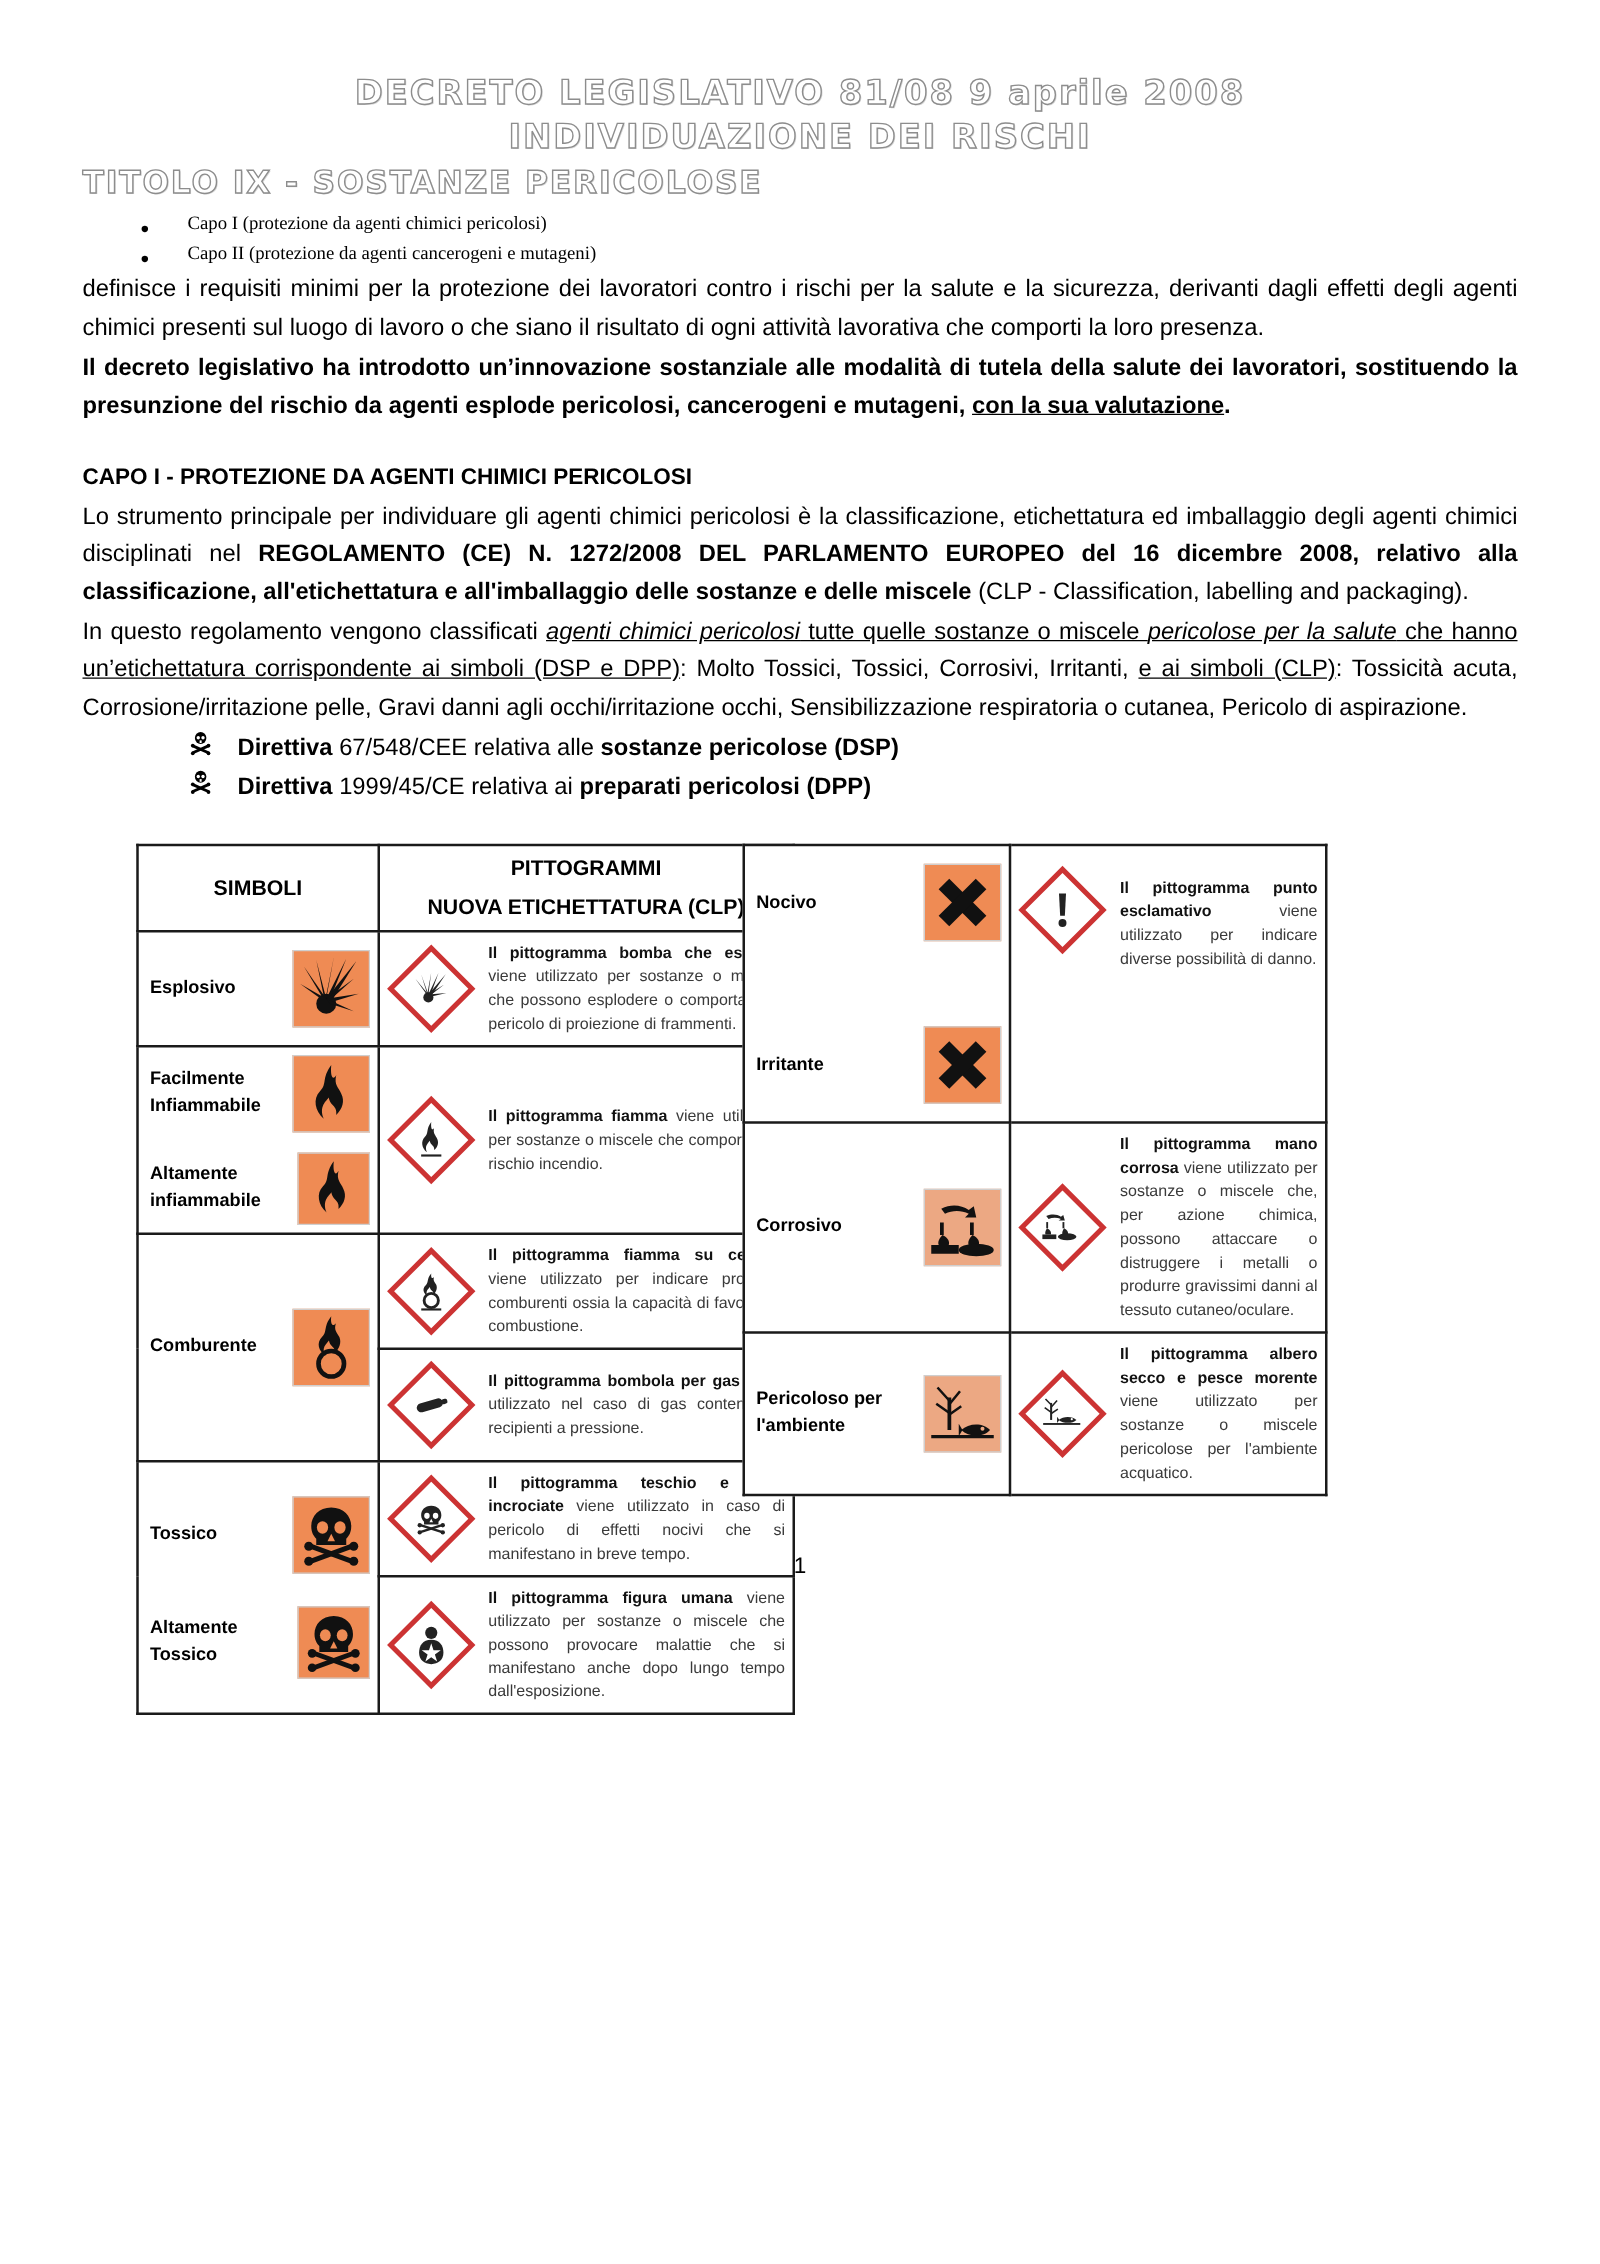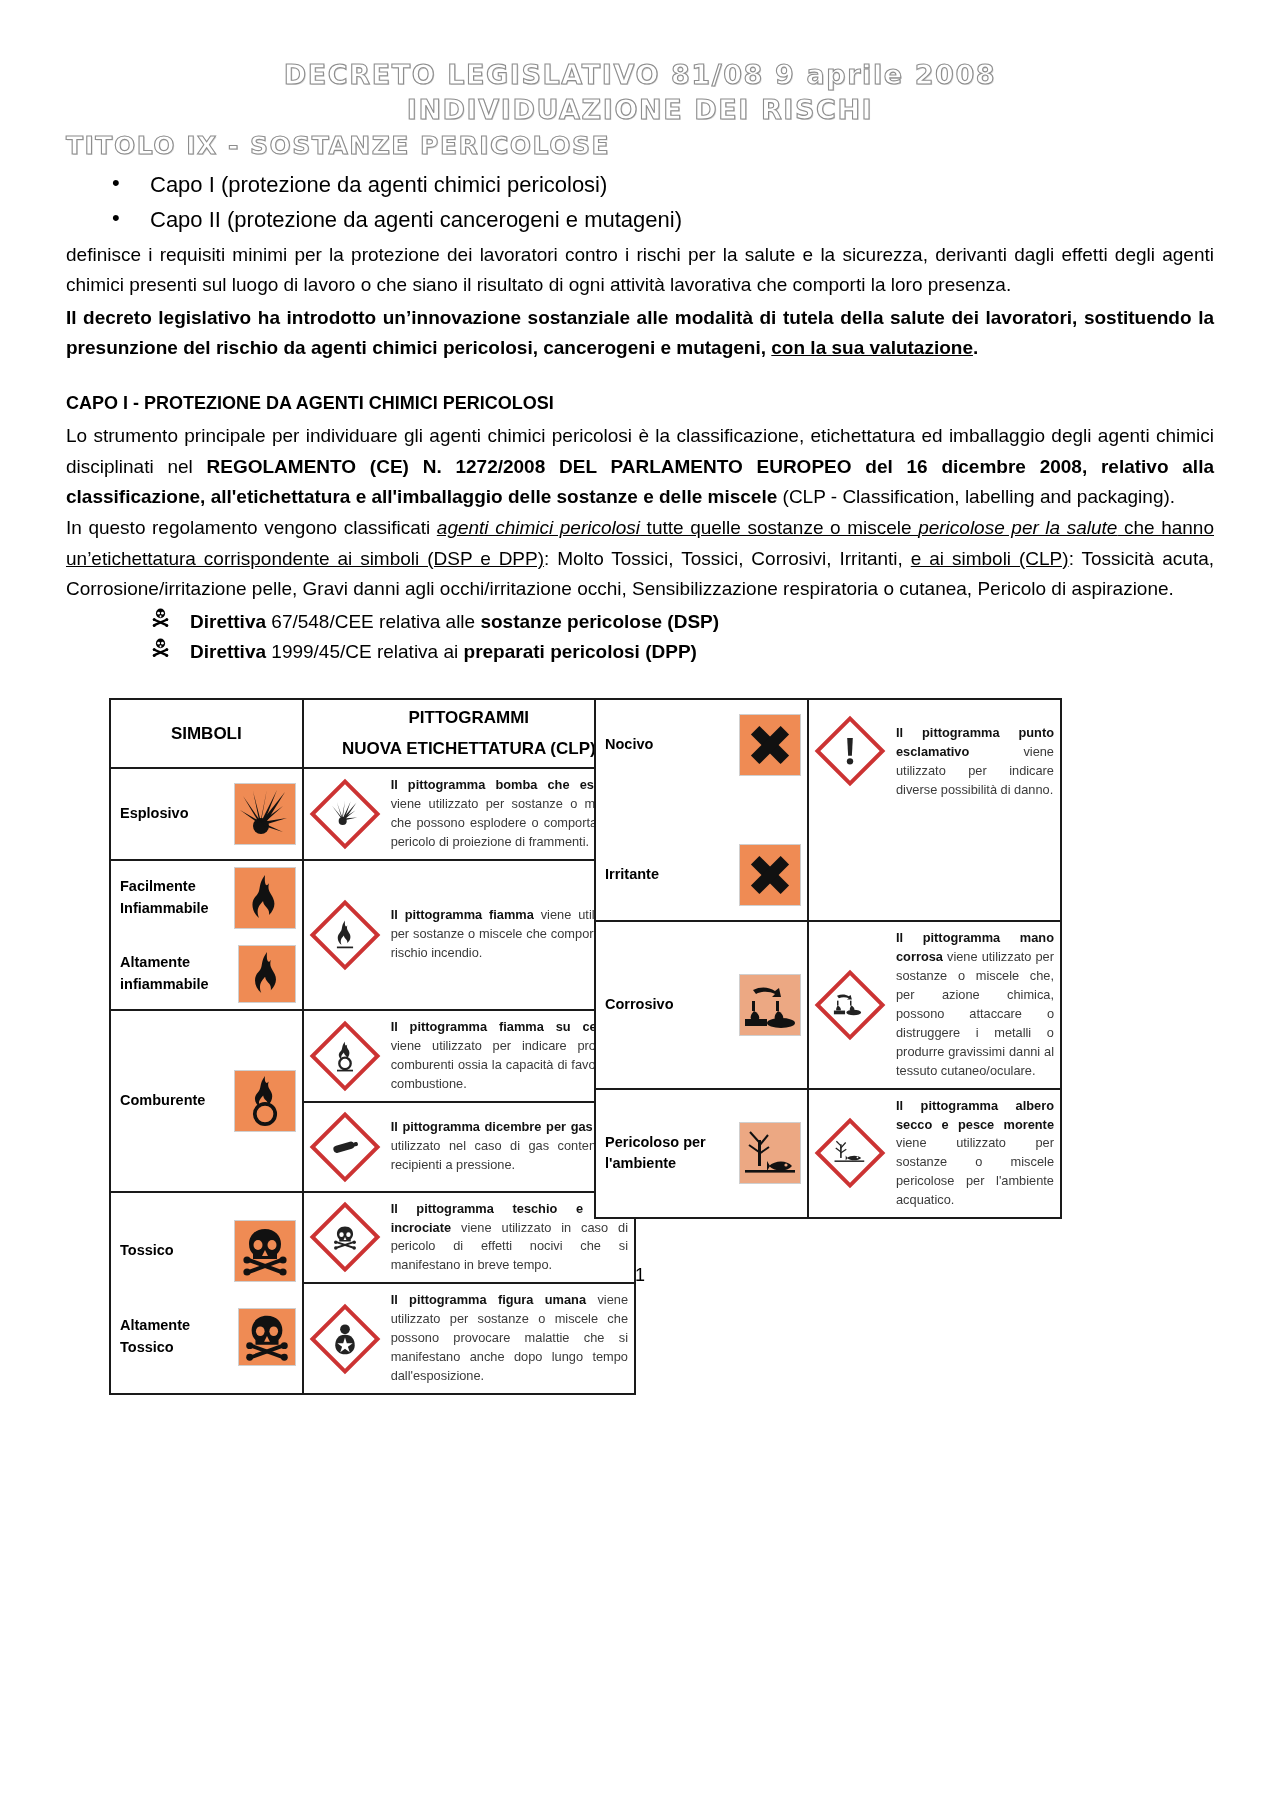--- a/index.html
+++ b/index.html
@@ -33,21 +33,21 @@
     letter-spacing:1.5px;
     color:#ffffff;
     -webkit-text-stroke:1.1px #8d8d8d;
     text-shadow: 1px 1px 0 #d8d8d8;
     line-height:1.3;
     margin-top:3px;
     font-family:"DejaVu Sans", sans-serif;
   }
 
   ul.bullets { margin:4px 0 2px 0; padding-left:46px; list-style:none; }
-  ul.bullets li { position:relative; font-size:22px; line-height:1.62; padding-left:38px; }
+  ul.bullets li { position:relative; font-size:15px; line-height:1.62; padding-left:38px;font-family:Liberation Serif, serif; }
   ul.bullets li:before {
     content:"\2022"; position:absolute; left:0; top:-2px; font-size:22px;
   }
 
   p.body {
     font-size:19px;
     line-height:1.60;
     text-align:justify;
     margin:0;
   }
@@ -129,21 +129,21 @@
   <div class="wa-left">TITOLO IX - SOSTANZE PERICOLOSE</div>
 
   <ul class="bullets">
     <li>Capo I (protezione da agenti chimici pericolosi)</li>
     <li>Capo II (protezione da agenti cancerogeni e mutageni)</li>
   </ul>
 
   <p class="body">definisce i requisiti minimi per la protezione dei lavoratori contro i rischi per la salute e la sicurezza, derivanti dagli effetti degli agenti chimici presenti sul luogo di lavoro o che siano il risultato di ogni attività lavorativa che comporti la loro presenza.</p>
 
   <p class="body" style="margin-top:2px;">
-    <span class="b">Il decreto legislativo ha introdotto un’innovazione sostanziale alle modalità di tutela della salute dei lavoratori, sostituendo la presunzione del rischio da agenti chimici pericolosi, cancerogeni e mutageni,</span><span class="b">&nbsp;</span><span class="bu">con la sua valutazione</span><span class="b">.</span>
+    <span class="b">Il decreto legislativo ha introdotto un’innovazione sostanziale alle modalità di tutela della salute dei lavoratori, sostituendo la presunzione del rischio da agenti esplode pericolosi, cancerogeni e mutageni,</span><span class="b">&nbsp;</span><span class="bu">con la sua valutazione</span><span class="b">.</span>
   </p>
 
   <div class="spacer-m"></div>
 
   <p class="body b" style="text-align:left;font-size:18px;">CAPO I - PROTEZIONE DA AGENTI CHIMICI PERICOLOSI</p>
 
   <p class="body" style="margin-top:3px;">
     <span>Lo strumento principale per individuare gli agenti chimici pericolosi è la classificazione, etichettatura ed imballaggio degli agenti chimici disciplinati nel </span><span class="b">REGOLAMENTO (CE) N. 1272/2008 DEL PARLAMENTO EUROPEO del 16 dicembre 2008, relativo alla classificazione, all'etichettatura e all'imballaggio delle sostanze e delle miscele</span><span> (CLP - Classification, labelling and packaging).</span>
   </p>
 
@@ -349,21 +349,21 @@
               <span class="gly">
                 <svg width="32" height="22" viewBox="0 0 40 20">
                       <g fill="#222">
                   <rect x="5" y="6" width="27" height="9" rx="4.5" transform="rotate(-16 18 10)"></rect>
                   <rect x="30" y="4" width="6" height="5" rx="2" transform="rotate(-16 33 6)"></rect>
                 </g>
                     </svg>
               </span>
             </span>
             <span class="dt desc">
-              <span class="b">Il pittogramma dicembre per gas</span><span> viene utilizzato nel caso di gas contenuti in recipienti a pressione.</span>
+              <span class="b">Il pittogramma bombola per gas</span><span> viene utilizzato nel caso di gas contenuti in recipienti a pressione.</span>
             </span>
           </div>
         </td>
       </tr>
 
       <tr>
         <td rowspan="2" style="height:180px;">
           <div style="display:flex;align-items:center;">
             <div class="cat" style="flex:1;">
               <span>Tossico</span>

